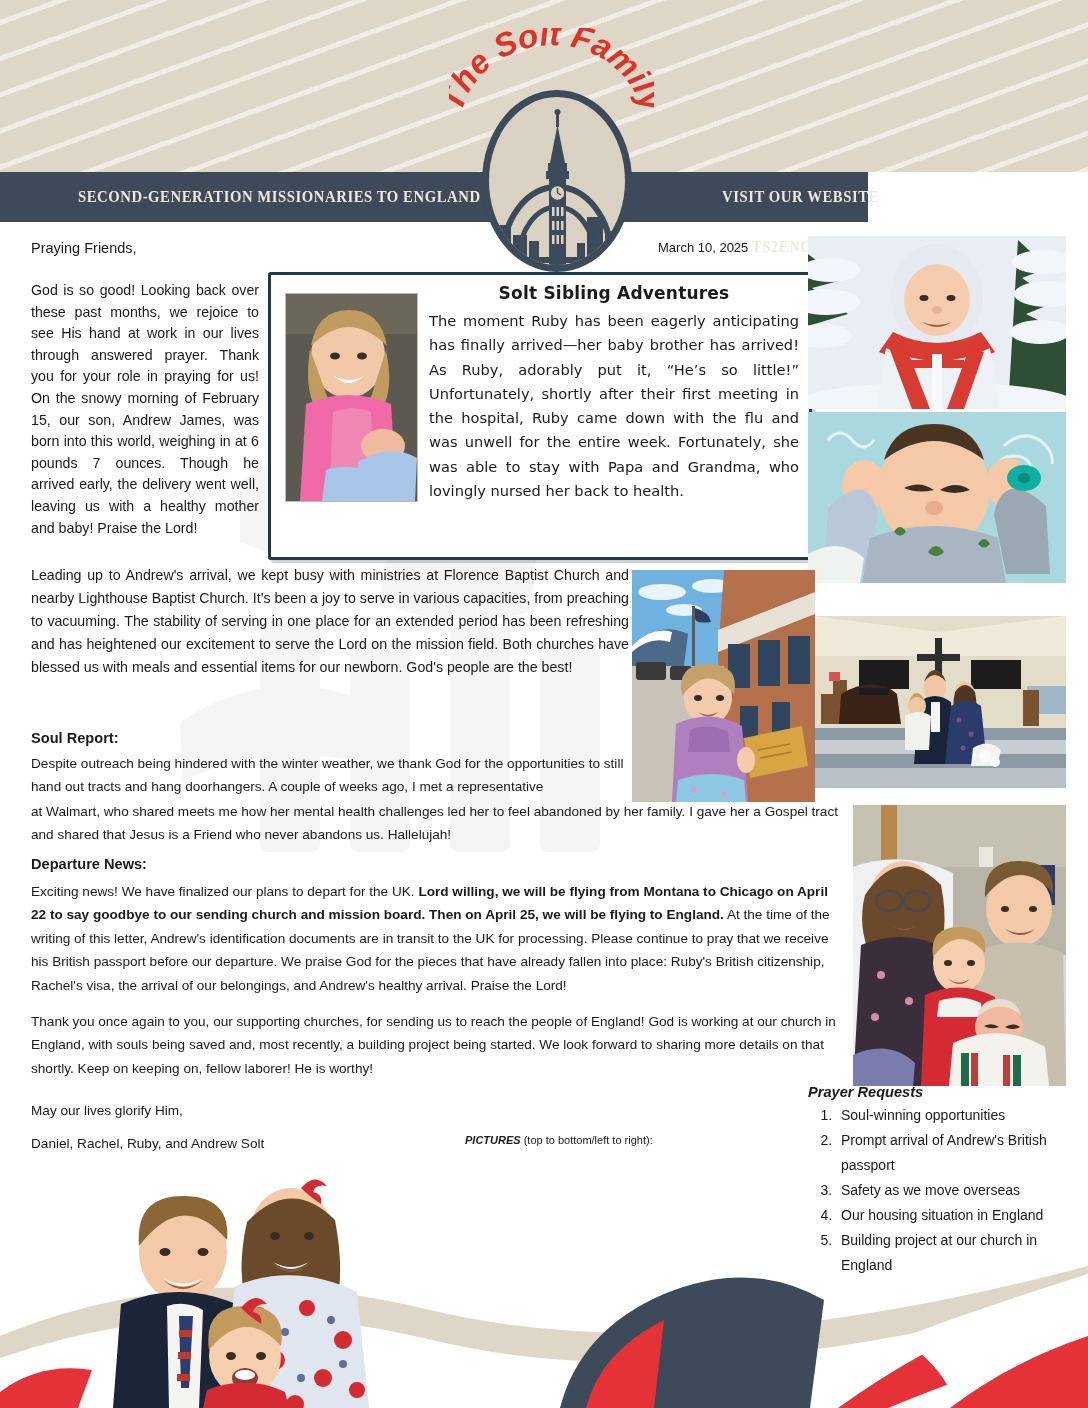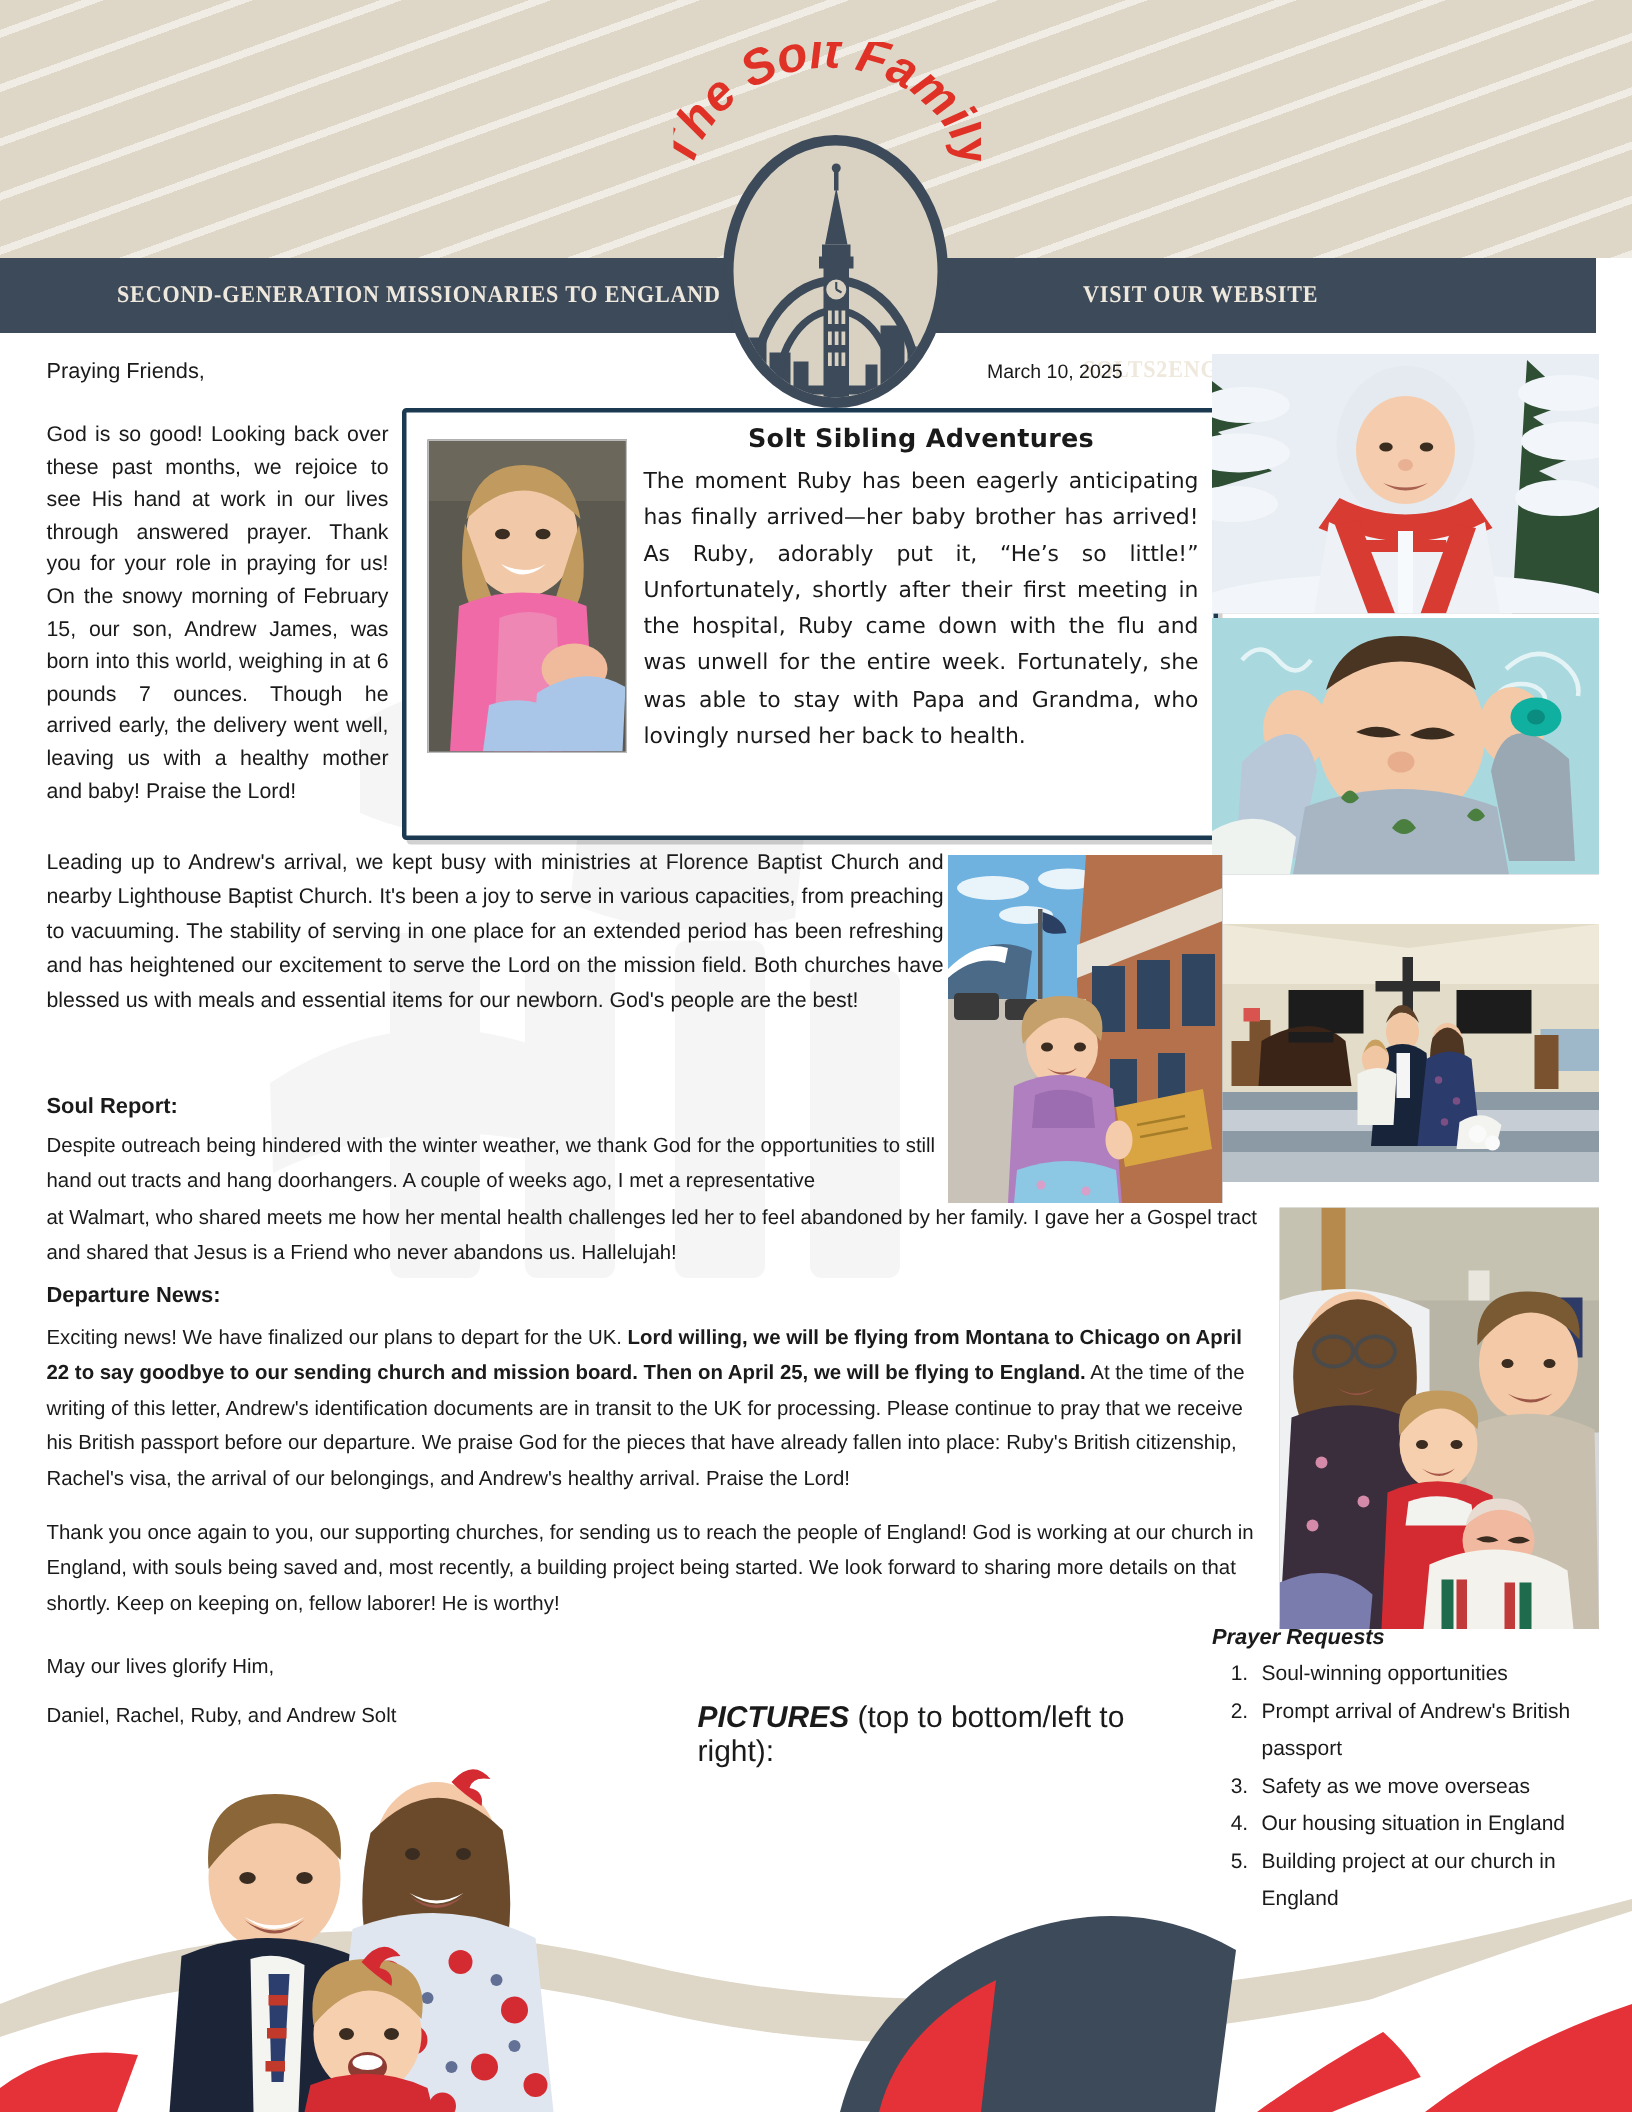--- a/index.html
+++ b/index.html
@@ -16,21 +16,21 @@
   .header-band{
     position:absolute;left:0;top:0;width:1088px;height:172px;
     background:
       repeating-linear-gradient(-20deg,
         rgba(255,255,255,.55) 0px, rgba(255,255,255,.55) 5px,
         rgba(0,0,0,0) 5px, rgba(0,0,0,0) 34px),
       #ded6c6;
     overflow:hidden;
   }
   .nav-band{
-    position:absolute;left:0;top:172px;width:1064px;height:50px;
+    position:absolute;left:0;top:172px;width:868px;height:50px;
     background:#3d4a5a;
   }
   .nav-left,.nav-right{
     position:absolute;top:0;height:50px;line-height:50px;
     color:#efe9dd;font-family:"Liberation Serif", serif;
     font-weight:bold;letter-spacing:.6px;font-size:16px;
     font-stretch:condensed;
     transform:scaleX(.92);transform-origin:left center;
   }
   .nav-left{left:78px;}
@@ -130,21 +130,21 @@
     position:absolute;left:31px;top:788px;width:812px;
     font-size:13.6px;line-height:23.4px;text-align:left;z-index:3;
   }
   .closing-1{position:absolute;left:31px;top:881px;font-size:13.6px;z-index:3;}
   .closing-2{position:absolute;left:31px;top:914px;font-size:13.6px;z-index:3;}
 
   
   .pictures-block{
     position:absolute;left:465px;top:912px;width:300px;z-index:5;
   }
-  .pictures-head{font-size:20px;margin-bottom:24px;}
+  .pictures-head{font-size:11px;margin-bottom:24px;}
   .pictures-head i{font-weight:bold;font-style:italic;}
   .pictures-list{list-style:none;margin:0;padding:0;font-size:13.6px;line-height:24.3px;}
 
   
   .prayer-block{
     position:absolute;left:808px;top:862px;width:268px;z-index:5;
   }
   .prayer-head{
     font-size:14.6px;font-weight:bold;font-style:italic;margin-bottom:3px;
   }

